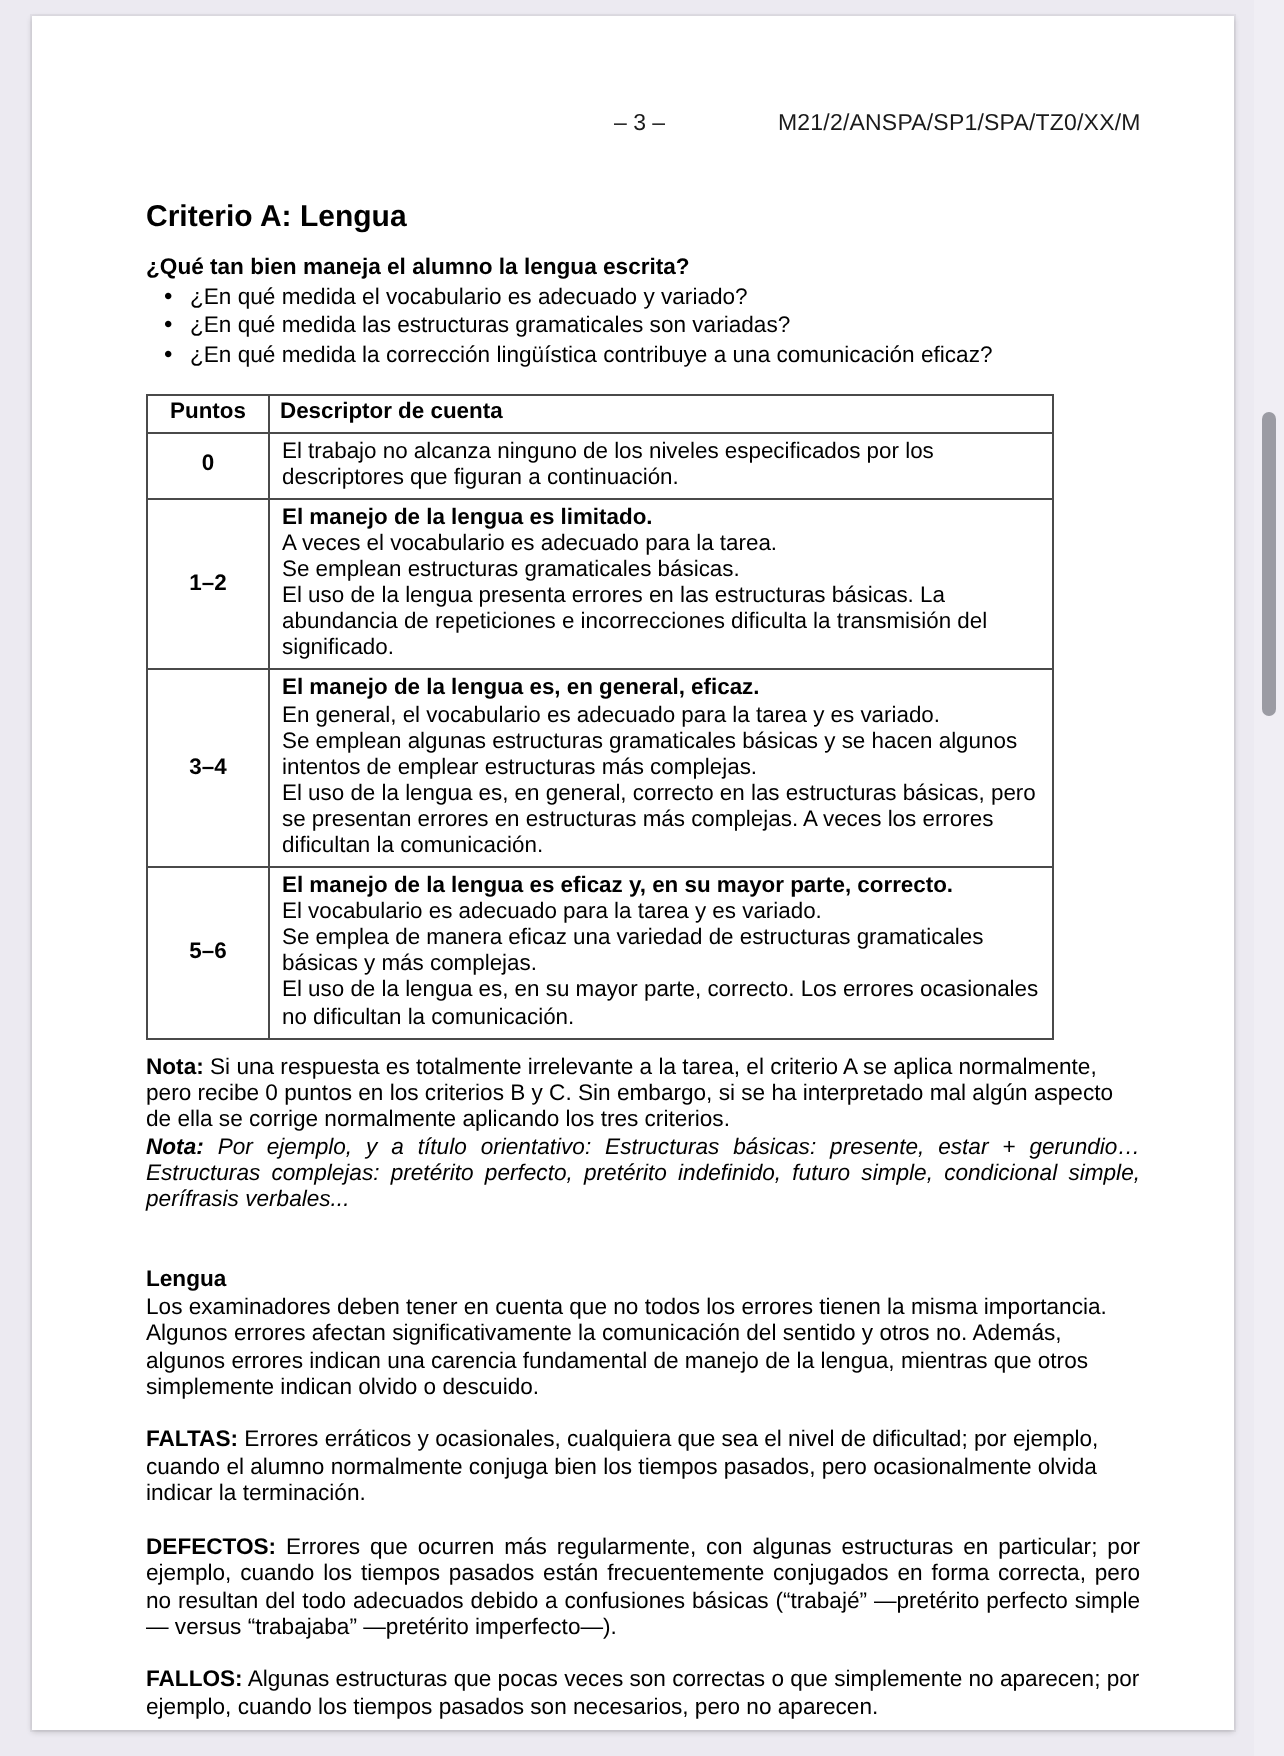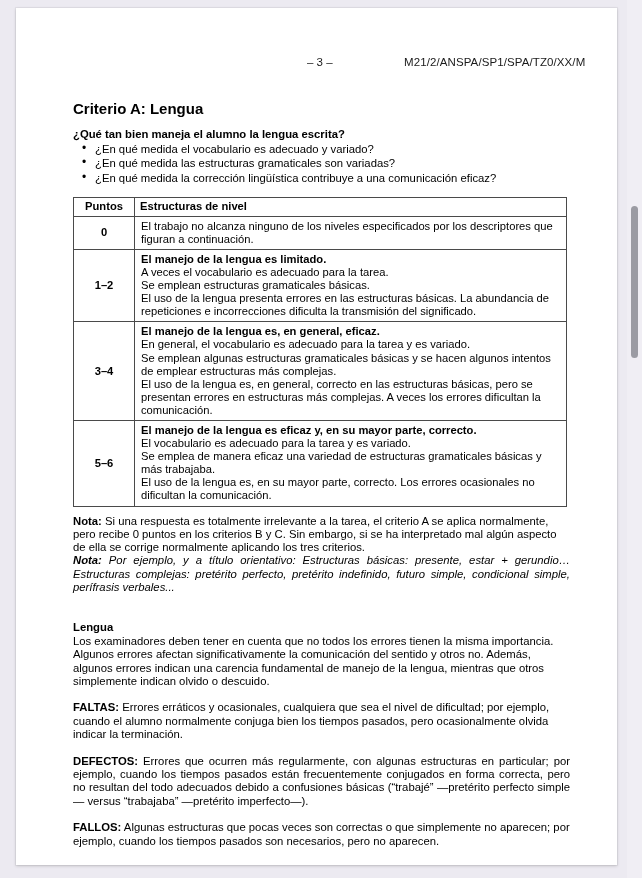--- a/index.html
+++ b/index.html
@@ -68,21 +68,21 @@
     width: 601px;
     font-size: 11.5px;
     color: #1a1a1a;
   }
   .page-head .pagenum {
     position: absolute;
     left: 291px;
   }
   .page-head .code {
     position: absolute;
-    left: 388px;
+    left: 373px;
     letter-spacing: 0.1px;
   }
 
   
   .content {
     position: absolute;
     left: 57px;
     top: 94px;
     width: 497px;
     font-size: 11.3px;
@@ -117,21 +117,21 @@
     position: absolute;
     left: -13px;
     top: -1px;
     font-size: 12px;
   }
 
   
   table.rubric {
     border-collapse: collapse;
     margin-top: 11px;
-    width: 494px;
+    width: 454px;
     table-layout: fixed;
   }
   table.rubric th,
   table.rubric td {
     border: 1px solid #4a4a4a;
     vertical-align: middle;
     font-size: 11.2px;
     line-height: 13.1px;
   }
   table.rubric th.h-pts,
@@ -219,21 +219,21 @@
         <ul class="qlist">
           <li>¿En qué medida el vocabulario es adecuado y variado?</li>
           <li>¿En qué medida las estructuras gramaticales son variadas?</li>
           <li>¿En qué medida la corrección lingüística contribuye a una comunicación eficaz?</li>
         </ul>
 
         <table class="rubric">
           <thead>
             <tr>
               <th class="h-pts">Puntos</th>
-              <th class="h-desc">Estructuras de nivel</th>
+              <th class="h-desc">Descriptor de cuenta</th>
             </tr>
           </thead>
           <tbody>
             <tr>
               <td class="c-pts">0</td>
               <td class="c-desc">
                 <span class="ln">El trabajo no alcanza ninguno de los niveles especificados por los descriptores que figuran a continuación.</span>
               </td>
             </tr>
             <tr>
@@ -252,21 +252,21 @@
                 <span class="ln">En general, el vocabulario es adecuado para la tarea y es variado.</span>
                 <span class="ln">Se emplean algunas estructuras gramaticales básicas y se hacen algunos intentos de emplear estructuras más complejas.</span>
                 <span class="ln">El uso de la lengua es, en general, correcto en las estructuras básicas, pero se presentan errores en estructuras más complejas. A veces los errores dificultan la comunicación.</span>
               </td>
             </tr>
             <tr>
               <td class="c-pts">5–6</td>
               <td class="c-desc">
                 <span class="lead">El manejo de la lengua es eficaz y, en su mayor parte, correcto.</span>
                 <span class="ln">El vocabulario es adecuado para la tarea y es variado.</span>
-                <span class="ln">Se emplea de manera eficaz una variedad de estructuras gramaticales básicas y más trabajaba.</span>
+                <span class="ln">Se emplea de manera eficaz una variedad de estructuras gramaticales básicas y más complejas.</span>
                 <span class="ln">El uso de la lengua es, en su mayor parte, correcto. Los errores ocasionales no dificultan la comunicación.</span>
               </td>
             </tr>
           </tbody>
         </table>
 
         <div class="notes">
           <p><span class="lbl">Nota:</span><span> Si una respuesta es totalmente irrelevante a la tarea, el criterio A se aplica normalmente, pero recibe 0 puntos en los criterios B y C. Sin embargo, si se ha interpretado mal algún aspecto de ella se corrige normalmente aplicando los tres criterios.</span></p>
           <p class="italic-note"><span class="lbl">Nota:</span><span> Por ejemplo, y a título orientativo: Estructuras básicas: presente, estar + gerundio… Estructuras complejas: pretérito perfecto, pretérito indefinido, futuro simple, condicional simple, perífrasis verbales...</span></p>
         </div>

